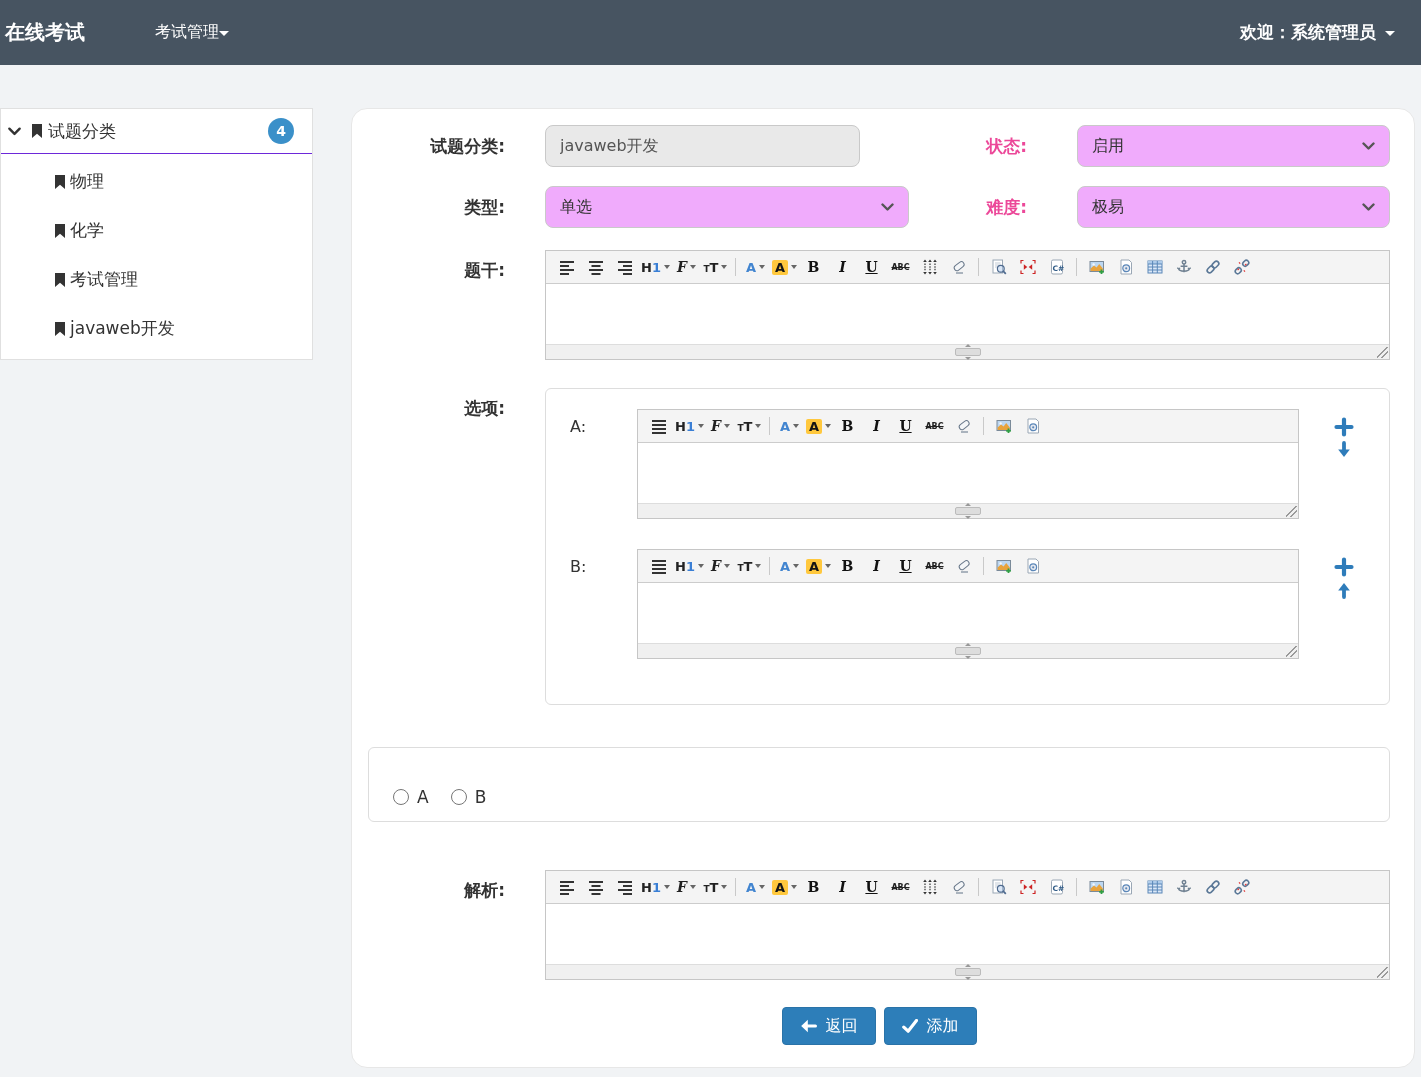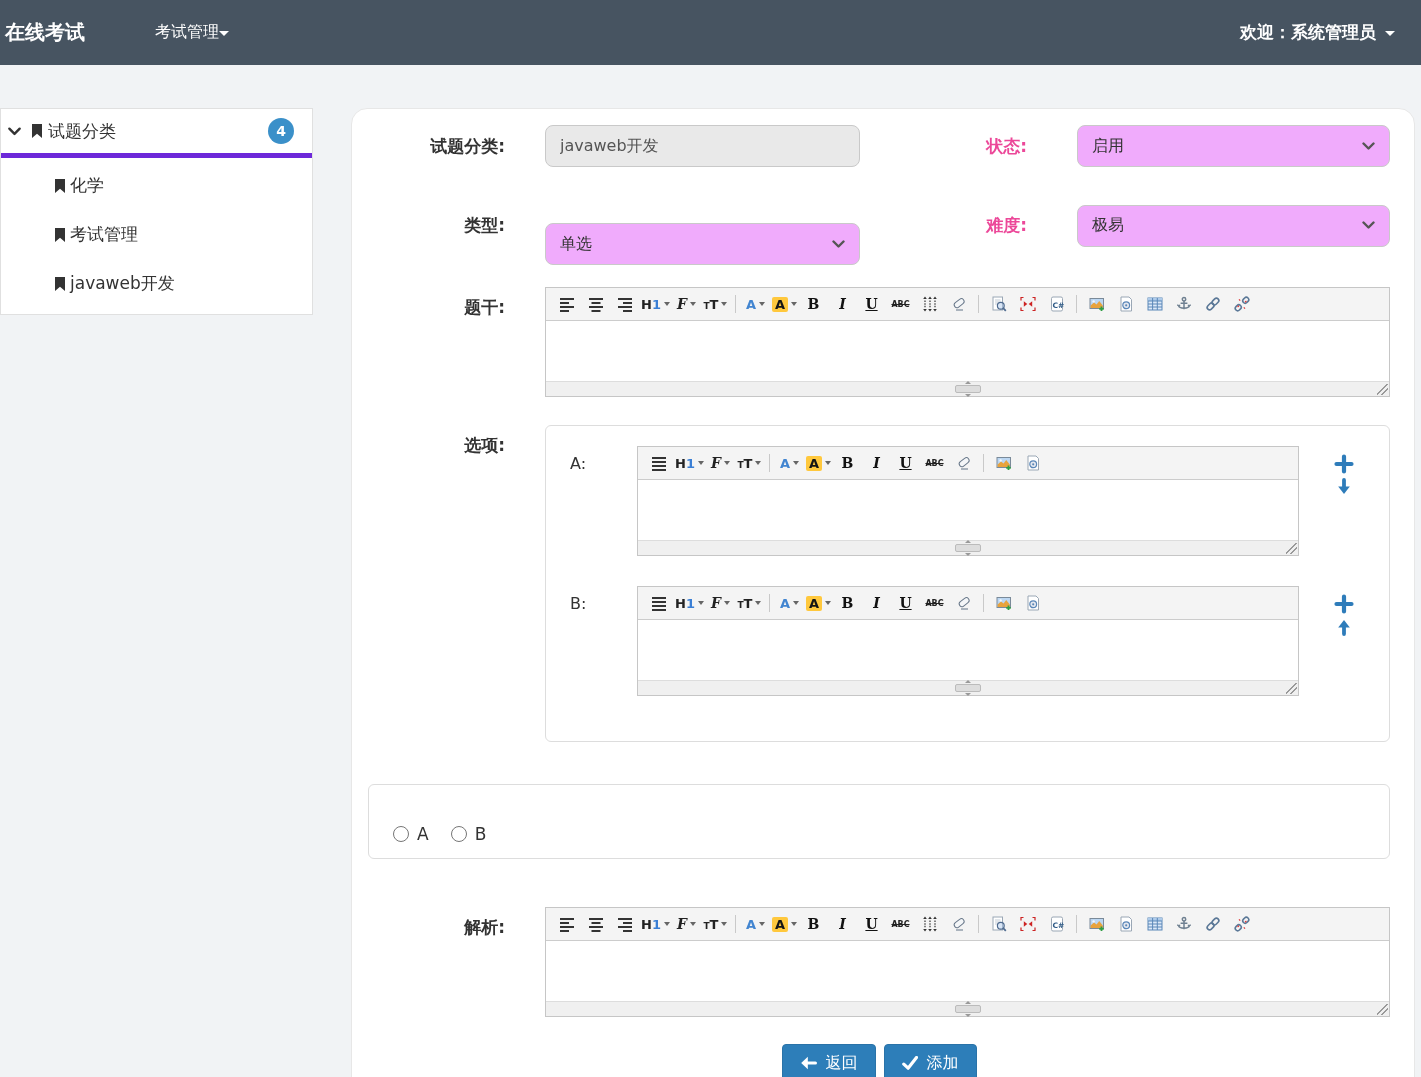--- a/index.html
+++ b/index.html
@@ -12,21 +12,21 @@
   
   .navbar{height:65px;background:#475461;display:flex;align-items:center;color:#fff;}
   .brand{font-size:20px;font-weight:bold;padding-left:5px;color:#fff;}
   .nav-menu{margin-left:70px;font-size:16px;display:flex;align-items:center;cursor:pointer;color:#fff;}
   .nav-user{margin-left:auto;padding-right:26px;font-size:17px;font-weight:600;display:flex;align-items:center;gap:9px;cursor:pointer;color:#fff;}
   .caret-w{width:0;height:0;border-left:5px solid transparent;border-right:5px solid transparent;border-top:5px solid #fff;margin-top:2px;}
   
   .content{display:flex;align-items:flex-start;padding:43px 18px 0 0;gap:38px;}
   
   .sidebar{width:313px;flex:none;background:#fff;border:1px solid #e0e0e0;box-sizing:border-box;}
-  .side-head{height:44px;display:flex;align-items:center;padding:0 18px 0 6px;border-bottom:5px solid #6d28d9;cursor:pointer;}
+  .side-head{height:44px;display:flex;align-items:center;padding:0 18px 0 6px;border-bottom:1px solid #6d28d9;cursor:pointer;}
   .side-head .txt{font-size:17px;color:#333;margin-left:4px;}
   .badge{margin-left:auto;background:#3b90c9;color:#fff;width:26px;height:26px;border-radius:50%;
          display:flex;align-items:center;justify-content:center;font-size:14px;font-weight:bold;}
   .side-items{padding:3px 0 6px;}
   .side-item{height:49px;display:flex;align-items:center;padding-left:52px;font-size:17px;color:#333;cursor:pointer;}
   .side-item .txt{margin-left:3px;}
   .bm{flex:none;}
   
   .card{flex:1;background:#fff;border:1px solid #e7e7e7;border-radius:16px;
         padding:16px 24px 22px 16px;box-sizing:border-box;min-height:957px;}
@@ -34,21 +34,21 @@
   .lbl{width:177px;box-sizing:border-box;text-align:right;padding-right:40px;
        font-size:17px;font-weight:bold;color:#333;flex:none;}
   .lbl.top{align-self:flex-start;padding-top:9px;}
   .pair-right{display:flex;align-items:center;margin-left:auto;}
   .lbl2{text-align:right;padding-right:50px;font-size:17px;font-weight:bold;color:#ec4899;}
   input.txt-input{width:315px;height:42px;box-sizing:border-box;border:1px solid #c9c9c9;border-radius:8px;
        background:#e9e9e9;color:#555;font-size:16px;padding:0 14px;font-family:inherit;}
   .select{height:42px;box-sizing:border-box;border:1px solid #c9c9c9;border-radius:8px;background:#f0abfc;
        display:flex;align-items:center;padding:0 14px;font-size:16px;color:#333;cursor:pointer;}
   .select .chev{margin-left:auto;display:flex;}
-  .w315{width:315px;margin-top:37px;} .w313{width:313px;}
+  .w315{width:364px;} .w313{width:313px;}
   .mb19{margin-bottom:19px;} .mb22{margin-bottom:22px;}
   
   .editor{flex:1;border:1px solid #c6c6c6;box-sizing:border-box;background:#fff;display:flex;flex-direction:column;height:110px;}
   .ed-toolbar{background:#f4f4f4;border-bottom:1px solid #ccc;display:flex;align-items:center;
       padding:2px 6px;height:28px;flex:none;overflow:hidden;}
   .tbtn{height:24px;min-width:25px;padding:0 2px;display:inline-flex;align-items:center;justify-content:center;cursor:pointer;flex:none;}
   .tbtn svg{display:block;}
   .tsep{width:1px;height:18px;background:#c9c9c9;margin:0 5px;flex:none;}
   .tcar{width:0;height:0;border-left:3.5px solid transparent;border-right:3.5px solid transparent;border-top:4px solid #666;margin-left:3px;}
   .t-h{font-size:13px;} .t-h b{color:#222;} .t-h em{font-style:normal;font-weight:bold;color:#3a7fd5;}
@@ -113,20 +113,26 @@
           <path fill="#333" d="M2 1h10v14l-5-4.2L2 15z"></path>
         </svg>
       <span class="txt">试题分类</span>
       <span class="badge">4</span>
     </div>
     <div class="side-items">
       <div class="side-item">
         <svg class="bm" width="14" height="16" viewBox="0 0 14 16">
             <path fill="#333" d="M2 1h10v14l-5-4.2L2 15z"></path>
           </svg>
+        <span class="txt">物理</span>
+      </div>
+      <div class="side-item">
+        <svg class="bm" width="14" height="16" viewBox="0 0 14 16">
+            <path fill="#333" d="M2 1h10v14l-5-4.2L2 15z"></path>
+          </svg>
         <span class="txt">化学</span>
       </div>
       <div class="side-item">
         <svg class="bm" width="14" height="16" viewBox="0 0 14 16">
             <path fill="#333" d="M2 1h10v14l-5-4.2L2 15z"></path>
           </svg>
         <span class="txt">考试管理</span>
       </div>
       <div class="side-item">
         <svg class="bm" width="14" height="16" viewBox="0 0 14 16">

